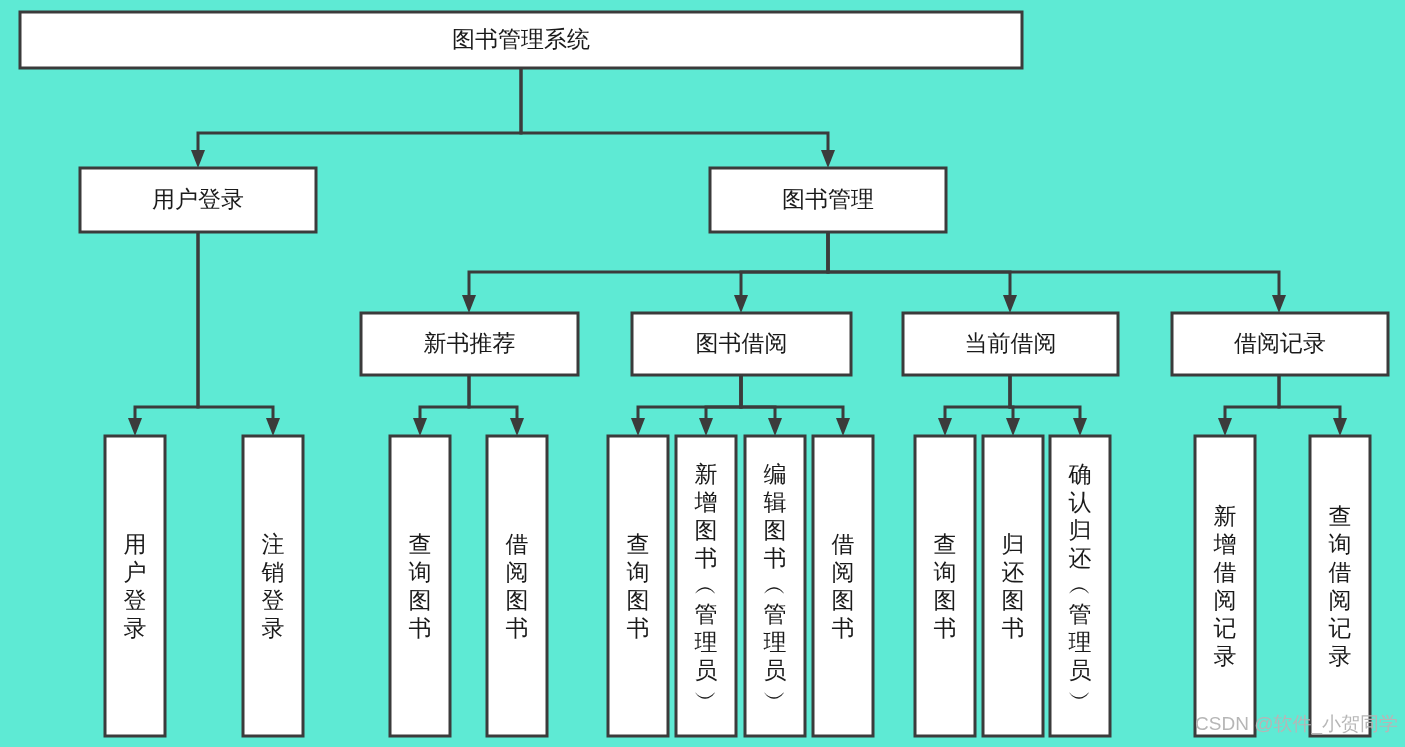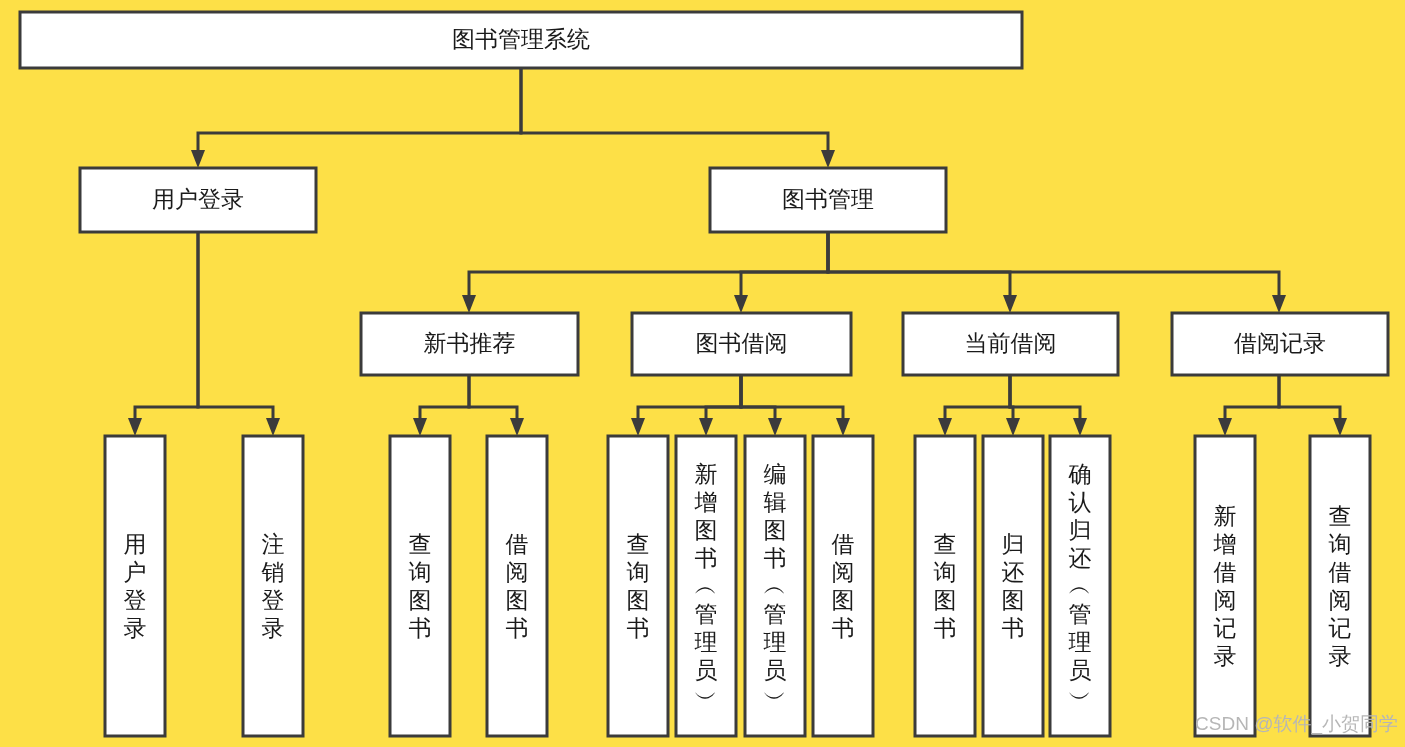--- a/index.html
+++ b/index.html
@@ -8,21 +8,21 @@
     padding: 0;
     background: #ffffff;
   }
   body {
     font-family: "Liberation Sans", "DejaVu Sans", sans-serif;
   }
   #diagram-root {
     position: relative;
     width: 1405px;
     height: 747px;
-    background: #fde047;
+    background: #5eead4;
     overflow: hidden;
   }
   svg.diagram-canvas {
     position: absolute;
     left: 0;
     top: 0;
     width: 1405px;
     height: 747px;
     display: block;
   }

